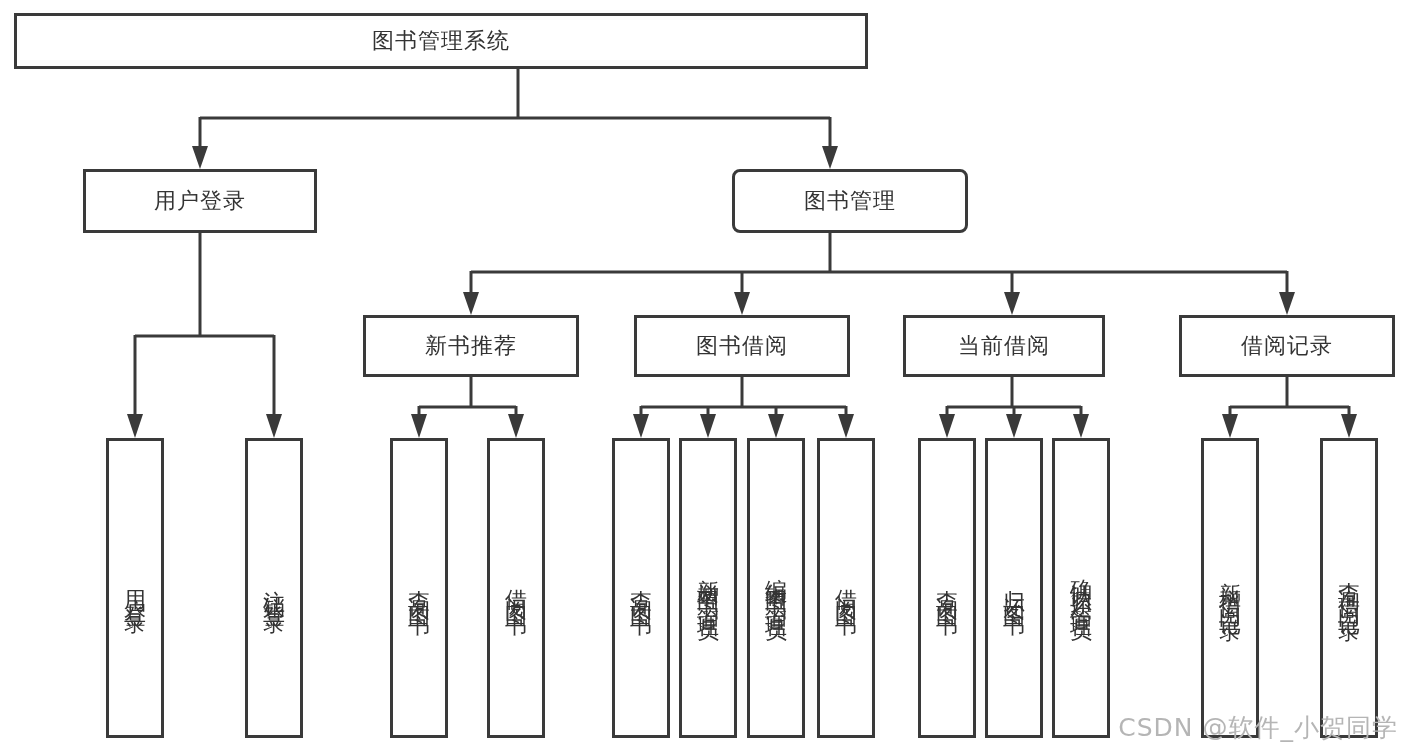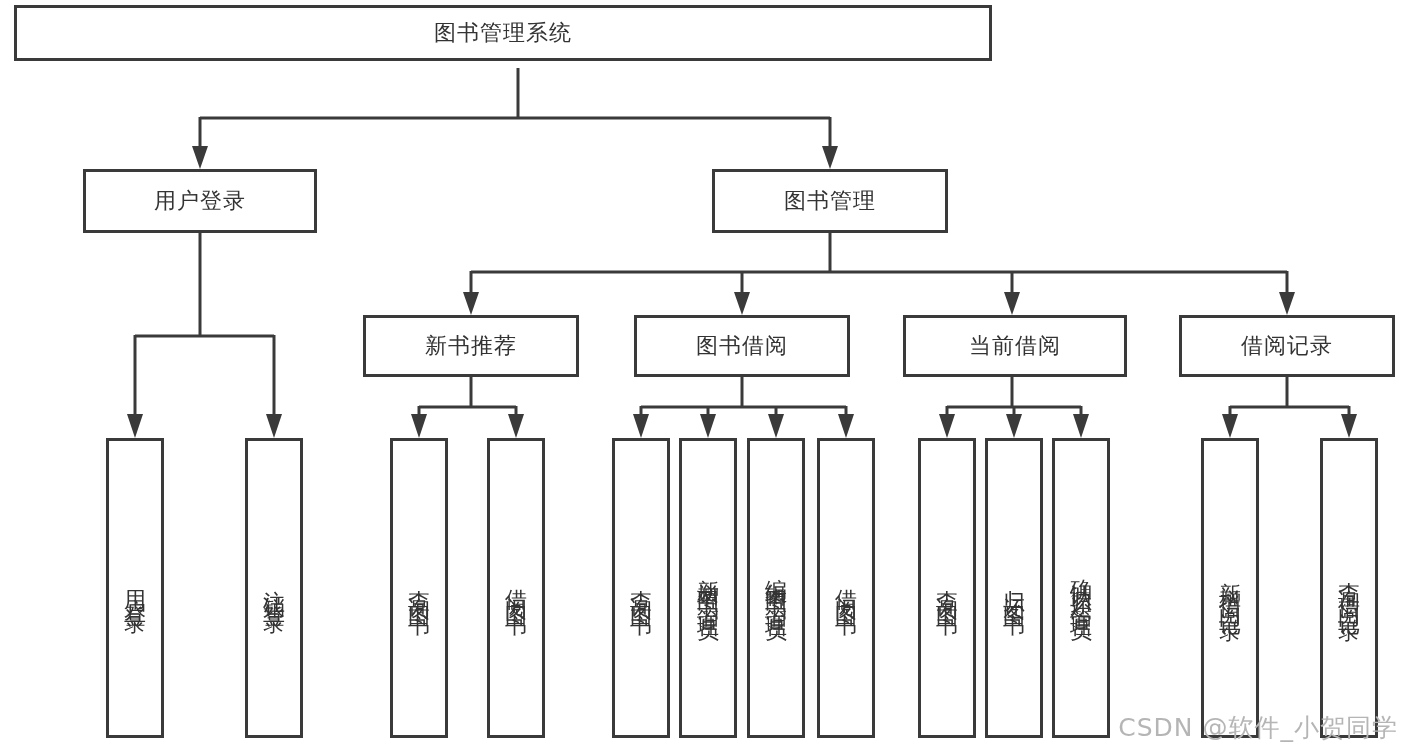--- a/index.html
+++ b/index.html
@@ -126,38 +126,38 @@
 
       <polygon points="939,414 955,414 947,438"></polygon>
       <polygon points="1006,414 1022,414 1014,438"></polygon>
       <polygon points="1073,414 1089,414 1081,438"></polygon>
 
       <polygon points="1222,414 1238,414 1230,438"></polygon>
       <polygon points="1341,414 1357,414 1349,438"></polygon>
     </g>
   </svg>
 
-  <div class="node" style="left:14px; top:5px; width:978px; height:56px;">
+  <div class="node" style="left:14px; top:13px; width:854px; height:56px;">
     <span>图书管理系统</span>
   </div>
 
   <div class="node" style="left:83px; top:169px; width:234px; height:64px;">
     <span>用户登录</span>
   </div>
-  <div class="node" style="left:712px; top:169px; width:236px; height:64px;">
+  <div class="node" style="left:732px; top:169px; width:236px; height:64px;border-radius:8px;">
     <span>图书管理</span>
   </div>
 
   <div class="node" style="left:363px; top:315px; width:216px; height:62px;">
     <span>新书推荐</span>
   </div>
   <div class="node" style="left:634px; top:315px; width:216px; height:62px;">
     <span>图书借阅</span>
   </div>
-  <div class="node" style="left:903px; top:315px; width:224px; height:62px;text-align:right;">
+  <div class="node" style="left:903px; top:315px; width:202px; height:62px;text-align:right;">
     <span>当前借阅</span>
   </div>
   <div class="node" style="left:1179px; top:315px; width:216px; height:62px;">
     <span>借阅记录</span>
   </div>
 
   <div class="node" style="left:106px; top:438px; width:58px; height:300px;">
     <span class="leaf-label">用户登录</span>
   </div>
   <div class="node" style="left:245px; top:438px; width:58px; height:300px;">

